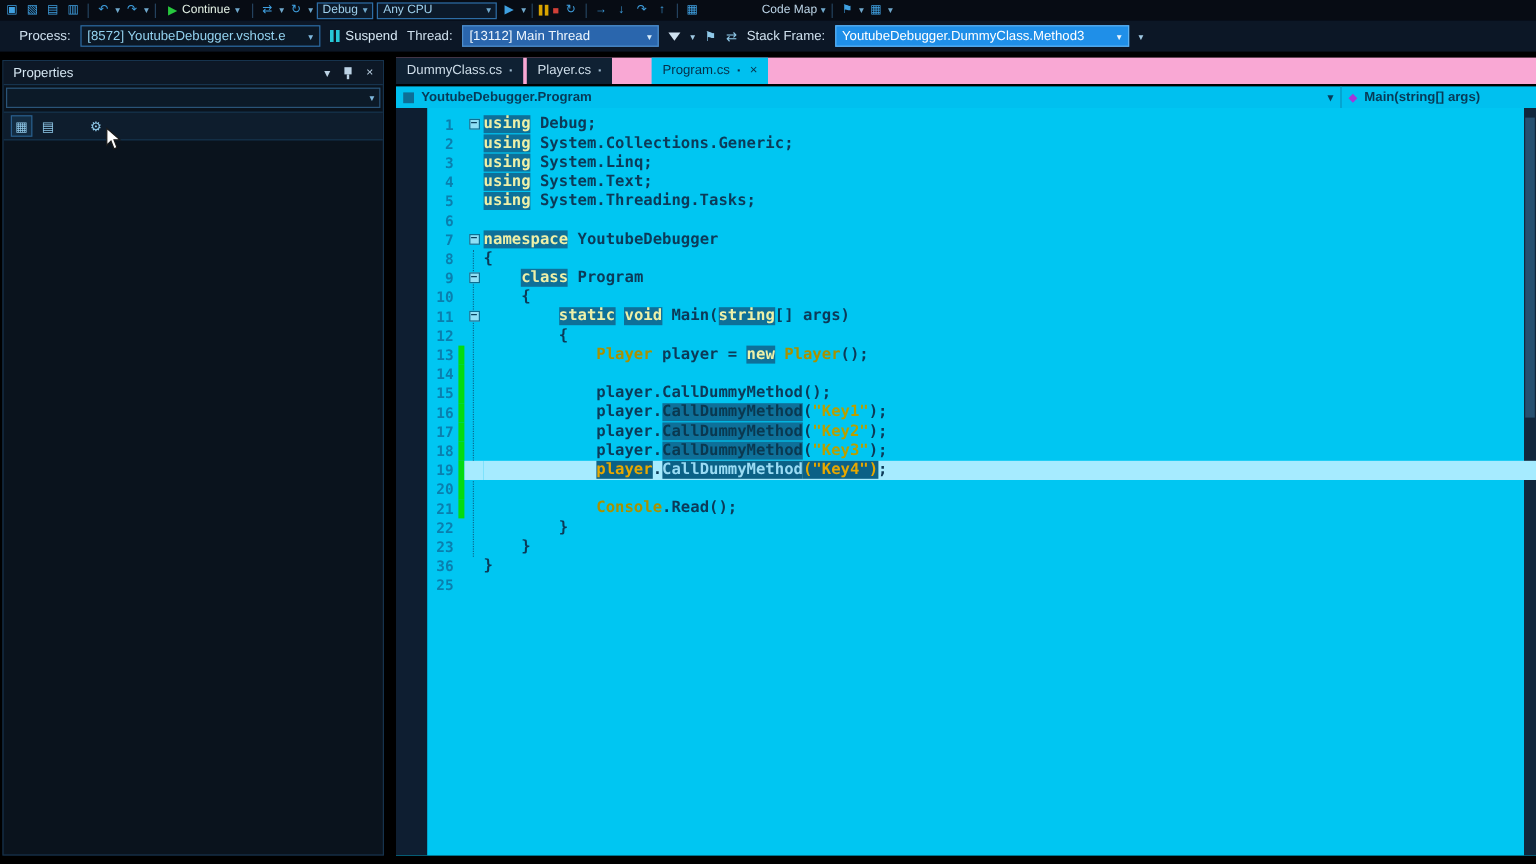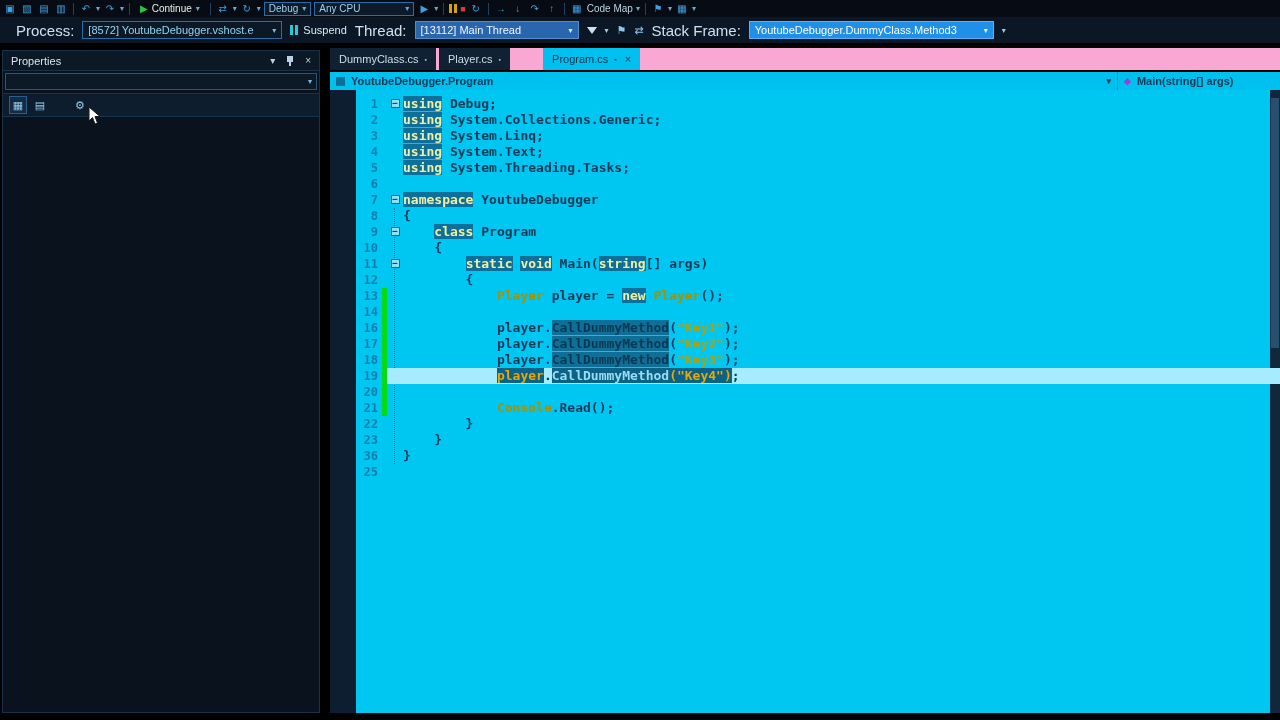--- a/index.html
+++ b/index.html
@@ -16,21 +16,21 @@
   .continue-btn .gplay { color:#27c83e; font-size:10px; }
   .mini-dd { display:inline-flex; align-items:center; gap:4px; height:14px; padding:0 4px;
              background:#0c1a2a; border:1px solid #2d6da5; color:#9fd0ec; font-size:10px; }
   .pause-i { display:inline-flex; gap:2px; }
   .pause-i i { width:3px; height:9px; background:#d8a400; }
   .stop-i { color:#d04038; font-size:9px; }
 
   
   .tb2 { position:absolute; left:0; top:17px; width:1280px; height:26px; background:#0c1726;
          display:flex; align-items:center; gap:8px; padding:0 0 0 16px; }
-  .lbl { color:#cfe0ee; font-size:15px; }
+  .lbl { color:#cfe0ee; font-size:11px; }
   .dd { display:inline-flex; align-items:center; height:18px; padding:0 5px; background:#0b1826;
         border:1px solid #2d6da5; color:#93d2ef; font-size:11px; white-space:nowrap; overflow:hidden; }
   .dd .arr { margin-left:auto; color:#7fb8dd; font-size:8px; padding-left:5px; }
   .dd.mid { background:#2a66ad; color:#eef6fd; border-color:#4e8ecb; }
   .dd.bright { background:#1f8fe8; color:#fff; border-color:#5cb1f2; }
   .suspend { display:inline-flex; align-items:center; gap:5px; color:#d7e8f4; font-size:11px; }
   .suspend .bars { display:inline-flex; gap:2px; }
   .suspend .bars i { width:3px; height:10px; background:#27c8d8; }
   .funnel { width:0; height:0; border-left:5px solid transparent; border-right:5px solid transparent;
             border-top:7px solid #cfe0ee; display:inline-block; }
@@ -145,21 +145,21 @@
     </span>
   <span class="stop-i">■</span>
   <span class="tico">↻</span>
   <span class="tsep"></span>
   <span class="tico">→</span>
   <span class="tico">↓</span>
   <span class="tico">↷</span>
   <span class="tico">↑</span>
   <span class="tsep"></span>
   <span class="tico">▦</span>
-  <span style="color:#bcd4e6;">Code Map</span>
+  <span style="color:#bcd4e6;margin-left:48px;">Code Map</span>
   <span class="tarr">▾</span>
   <span class="tsep"></span>
   <span class="tico">⚑</span>
   <span class="tarr">▾</span>
   <span class="tico">▦</span>
   <span class="tarr">▾</span>
 </div>
 
 <div class="tb2">
   <span class="lbl">Process:</span>
@@ -324,20 +324,26 @@
         <span class="fold"></span>
         <span class="codetext"><span class="tk-plain">            </span><span class="tk-type">Player</span><span class="tk-plain"> player = </span><span class="tk-kw">new</span><span class="tk-plain"> </span><span class="tk-type">Player</span><span class="tk-plain">();</span></span>
       </div>
       <div class="crow">
         <span class="ln">14</span>
         <span class="chg on"></span>
         <span class="fold"></span>
         <span class="codetext"></span>
       </div>
       <div class="crow">
+        <span class="ln">15</span>
+        <span class="chg on"></span>
+        <span class="fold"></span>
+        <span class="codetext"><span class="tk-plain">            player.CallDummyMethod();</span></span>
+      </div>
+      <div class="crow">
         <span class="ln">16</span>
         <span class="chg on"></span>
         <span class="fold"></span>
         <span class="codetext"><span class="tk-plain">            player.</span><span class="tk-hl">CallDummyMethod</span><span class="tk-plain">(</span><span class="tk-str">"Key1"</span><span class="tk-plain">);</span></span>
       </div>
       <div class="crow">
         <span class="ln">17</span>
         <span class="chg on"></span>
         <span class="fold"></span>
         <span class="codetext"><span class="tk-plain">            player.</span><span class="tk-hl">CallDummyMethod</span><span class="tk-plain">(</span><span class="tk-str">"Key2"</span><span class="tk-plain">);</span></span>

